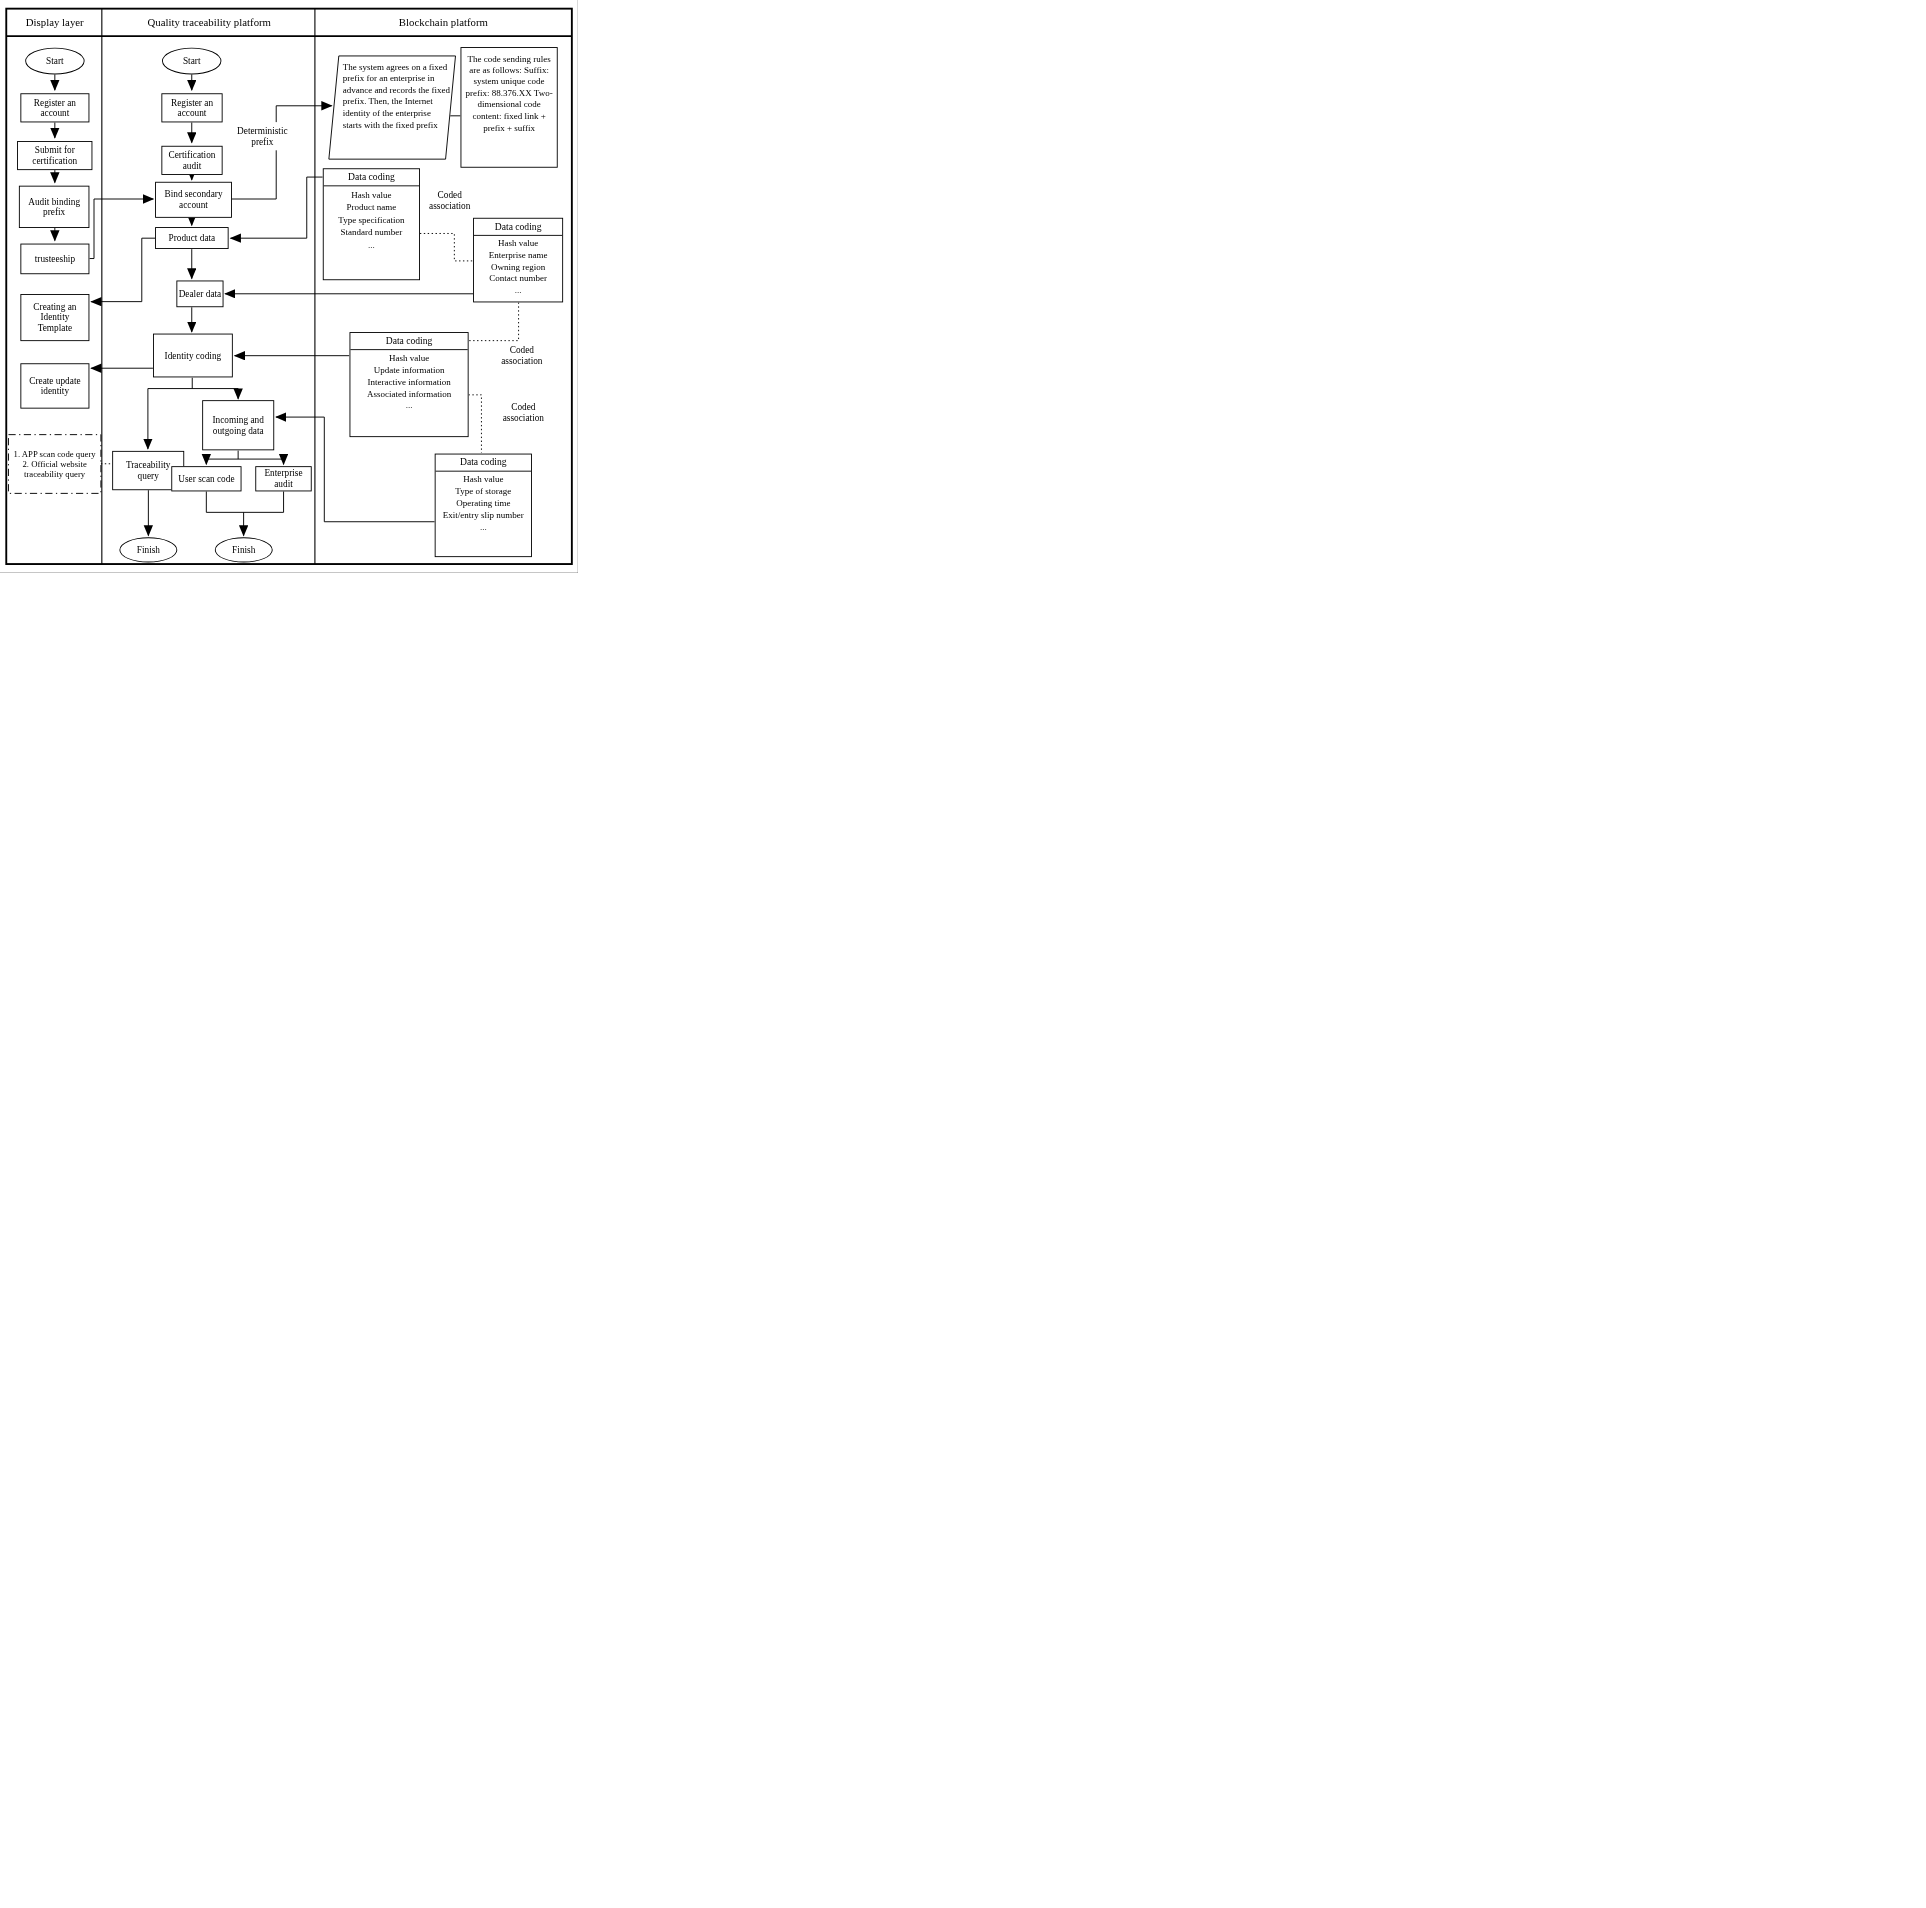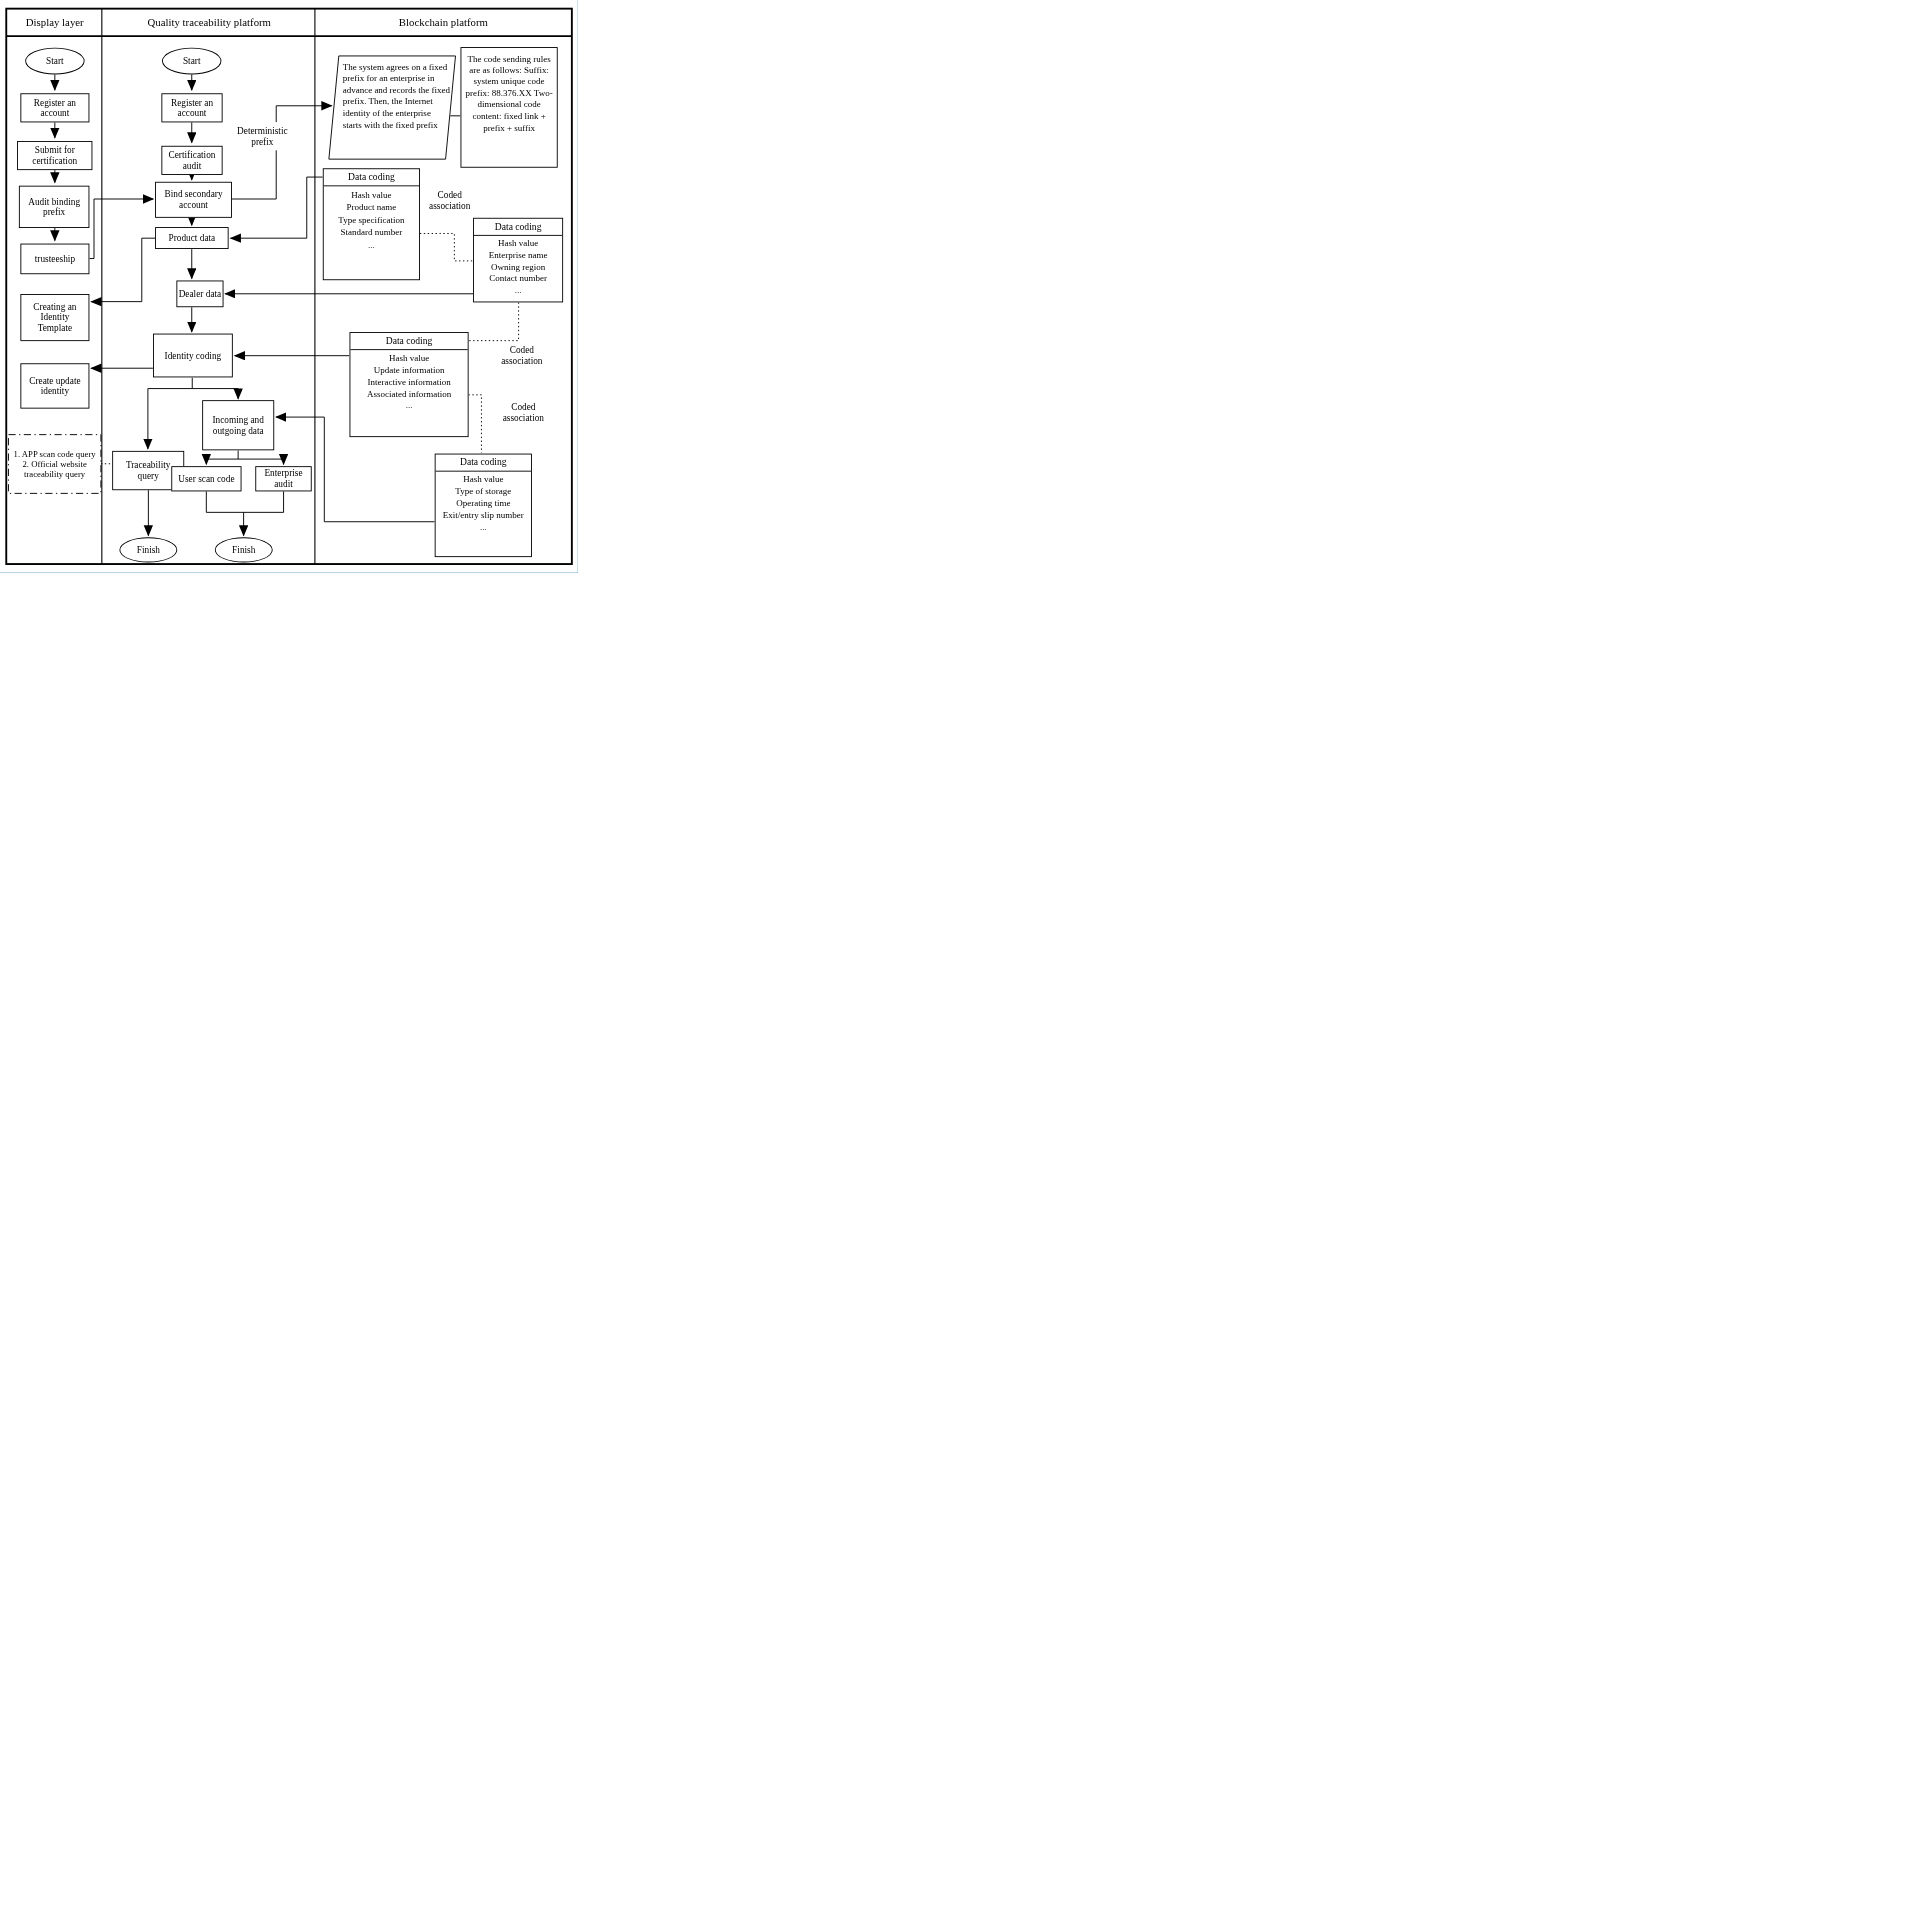--- a/index.html
+++ b/index.html
@@ -1,17 +1,17 @@
 <!DOCTYPE html>
 <html style="font-size:8.4px"><head>
 <meta charset="utf-8">
 <style>
   html,body{margin:0;padding:0;background:#ffffff;}
   .viewport{
-    width:578px;height:573px;overflow:hidden;background:#0369a1;
+    width:578px;height:573px;overflow:hidden;background:#404040;
     font-family:"Liberation Serif","DejaVu Serif",serif;color:#000;
   }
   .world{
     position:relative;width:1926px;height:1909px;background:#fff;
     transform:scale(0.3);transform-origin:0 0;
   }
   .world svg.wires{position:absolute;left:0;top:0;}
   .node{
     position:absolute;display:flex;align-items:center;justify-content:center;
     text-align:center;background:#fff;border:3.1px solid #000;box-sizing:border-box;

